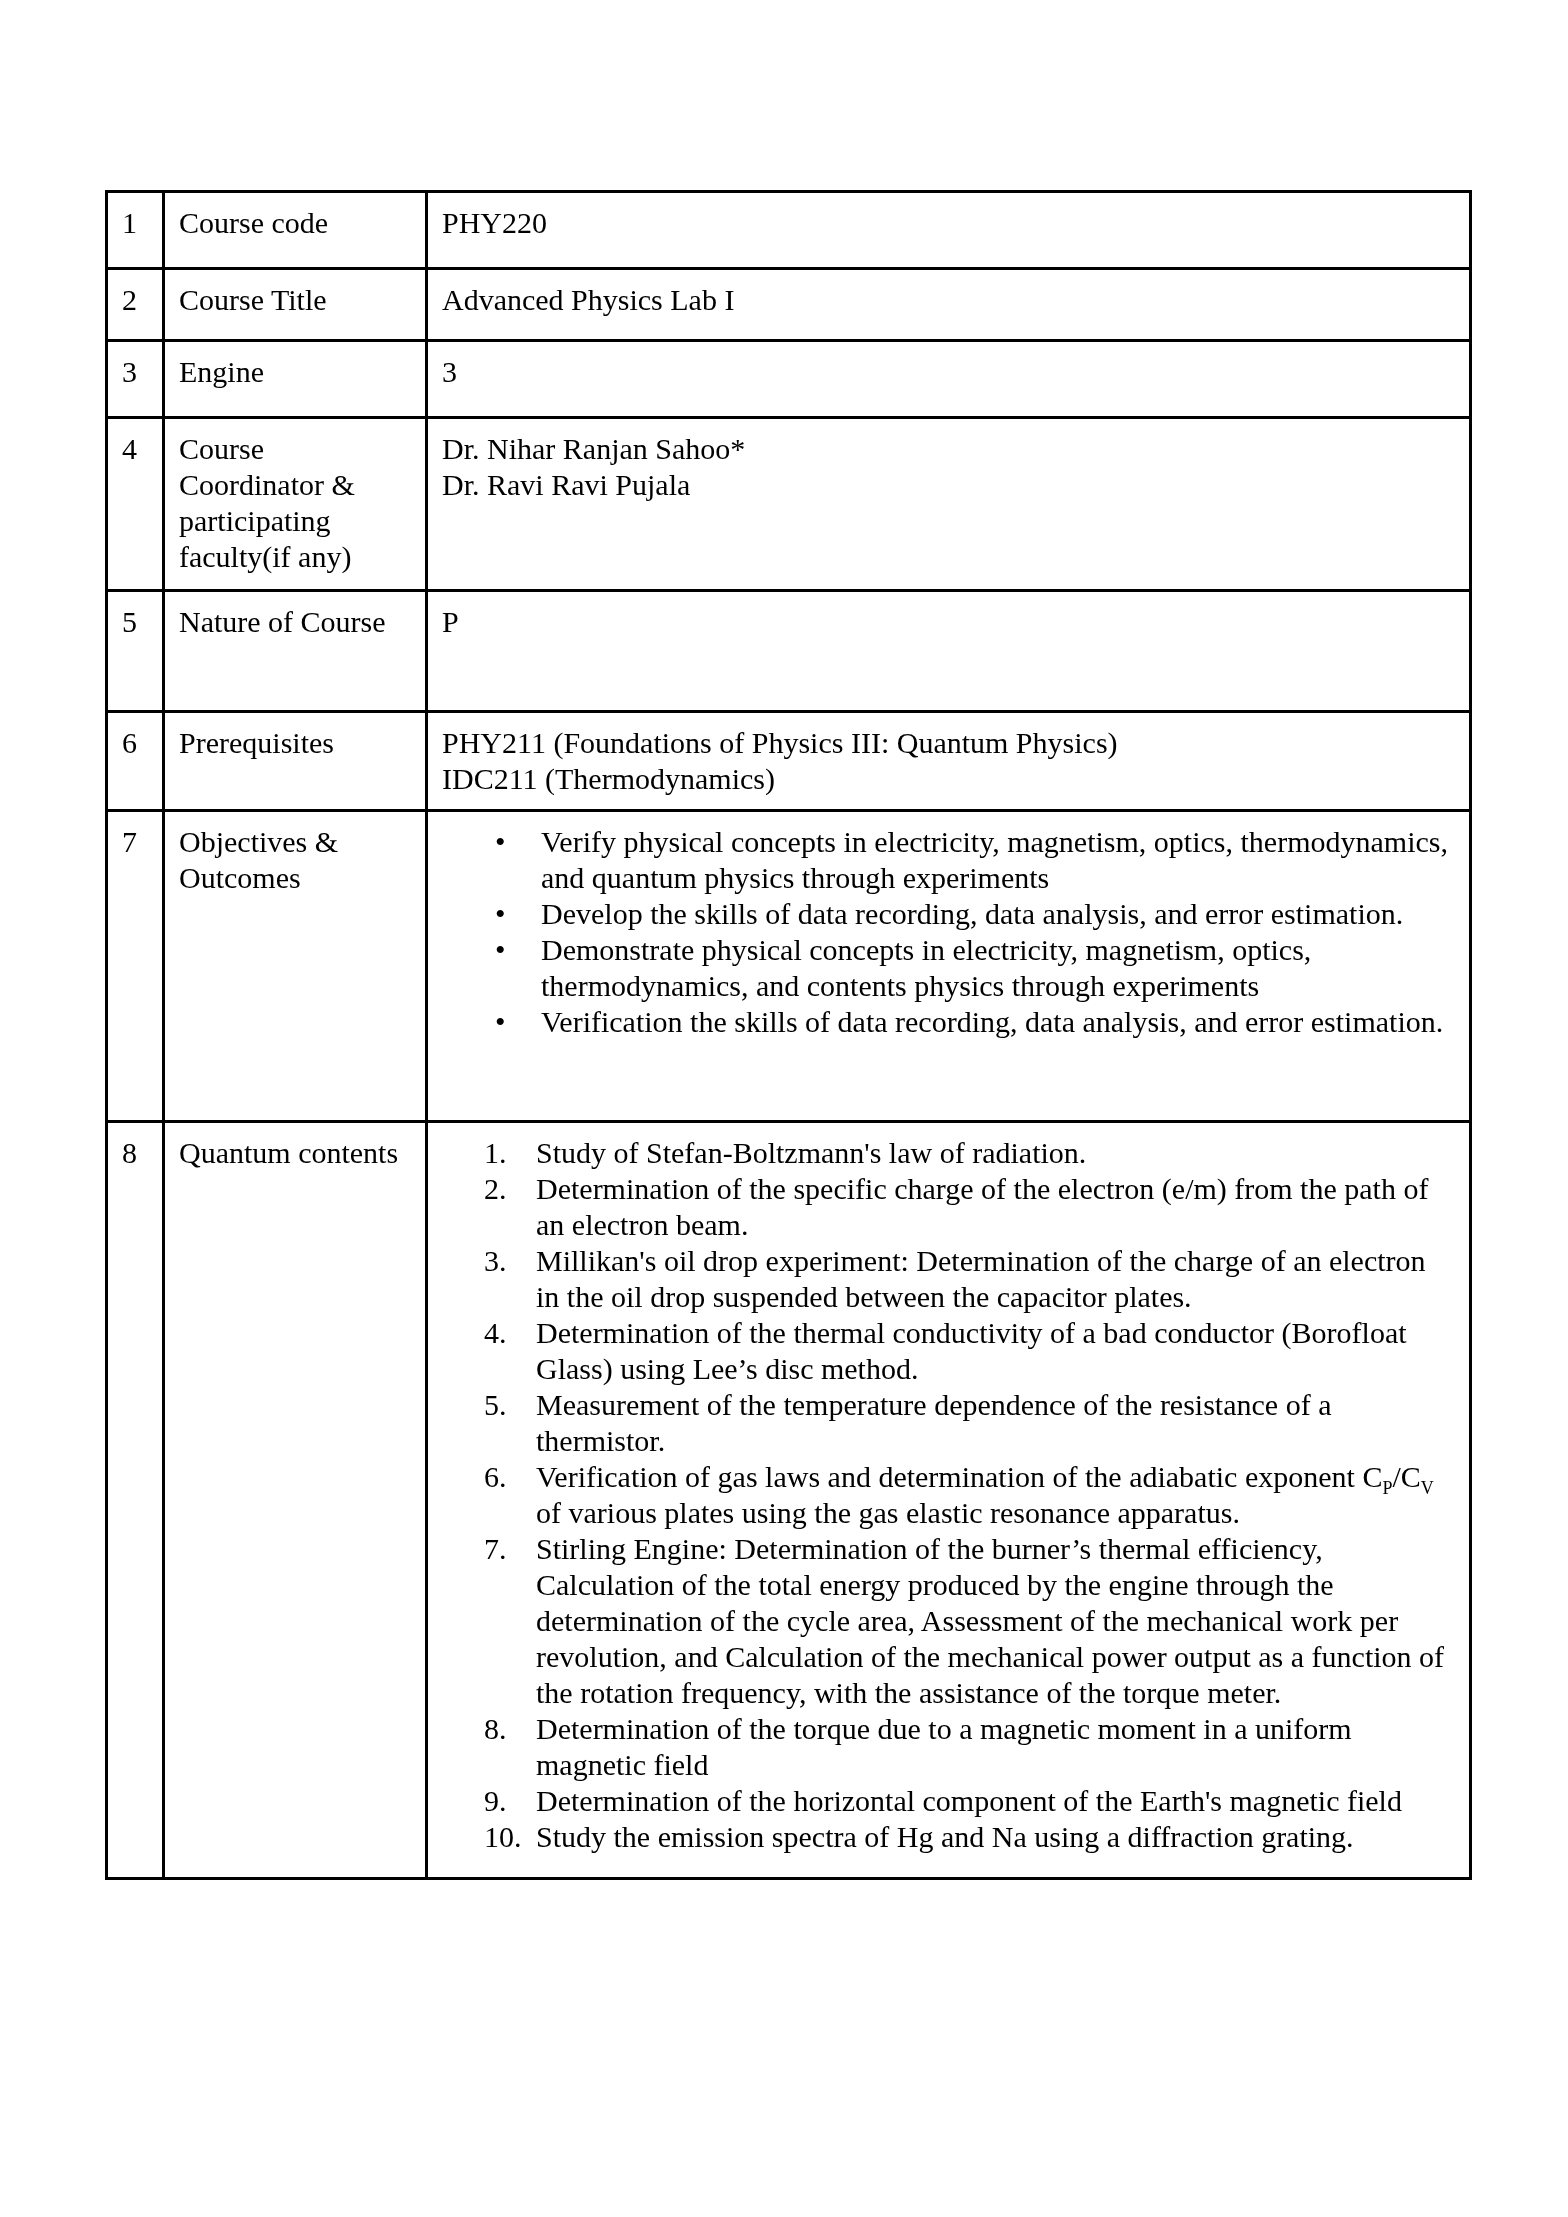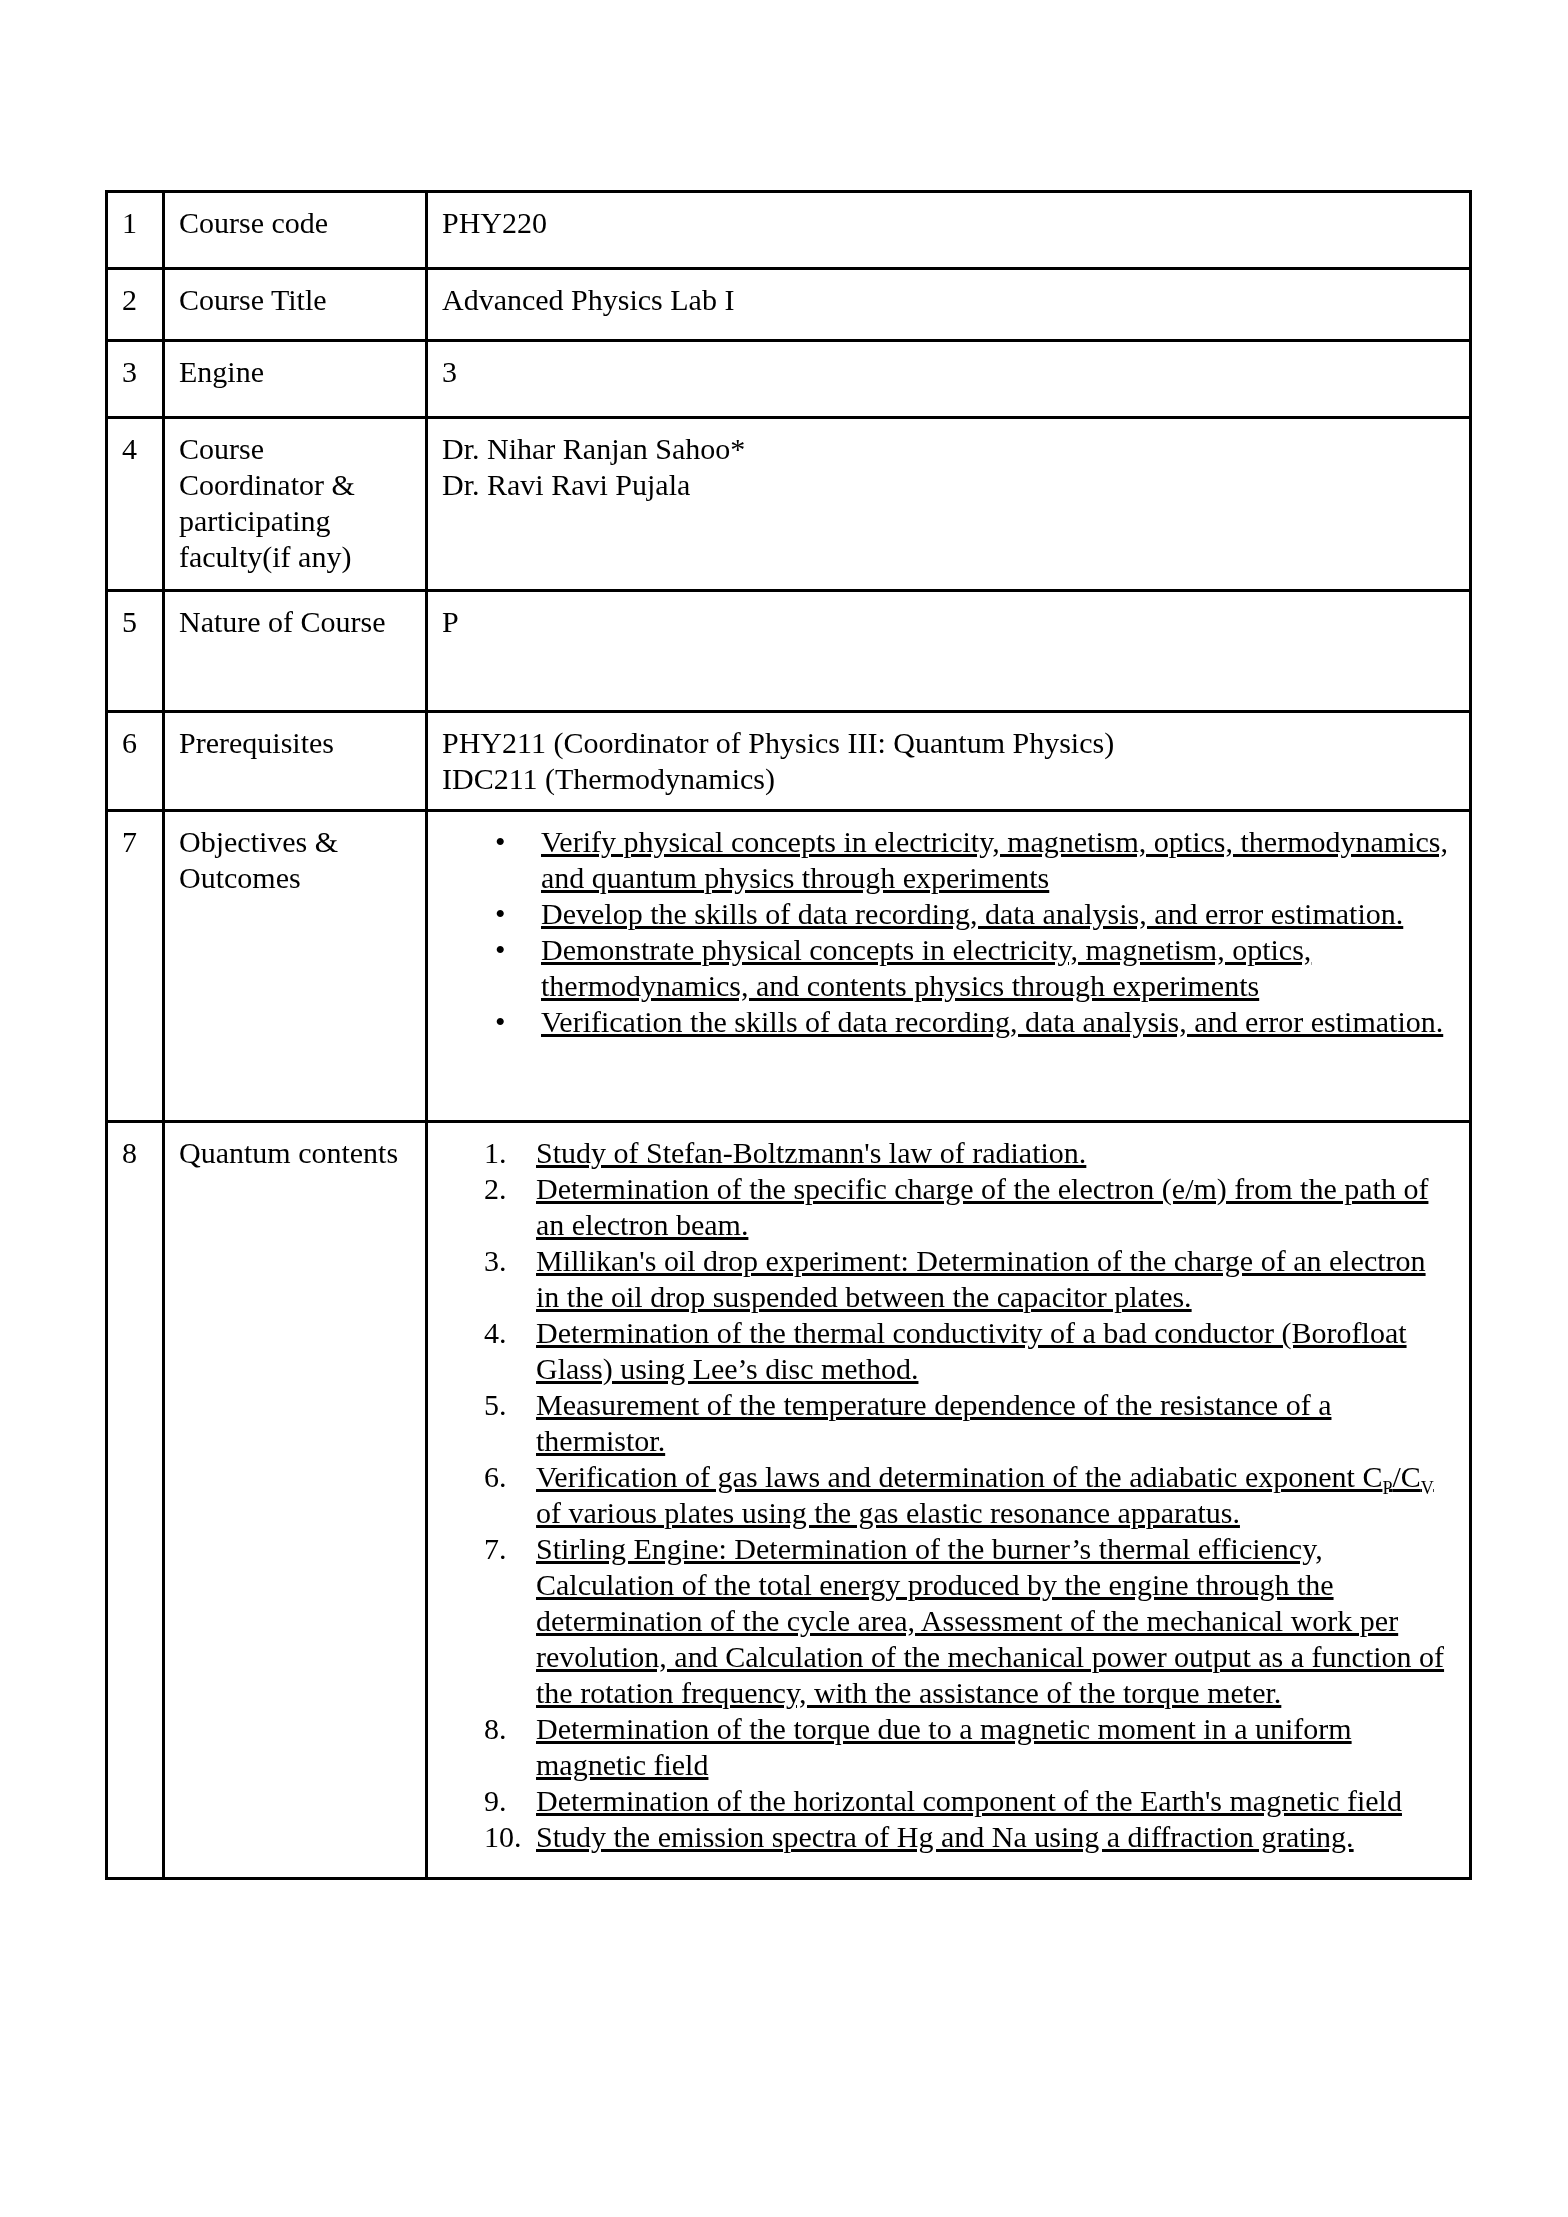--- a/index.html
+++ b/index.html
@@ -26,21 +26,21 @@
   td.c-num{text-align:left;}
   td.c-val{padding-right:22px;}
   .bold-val{font-weight:normal;}
   .vline{display:block;font-family:Liberation Serif, serif;}
   ul.obj-list{list-style:none;margin:0;padding:0 0 0 53px;}
   ul.obj-list li{display:flex;margin:0;}
   .bullet-marker{flex:none;width:46px;}
   ol.content-list{list-style:none;margin:0;padding:0 0 0 42px;}
   ol.content-list li{display:flex;margin:0;}
   .item-number{flex:none;width:52px;}
-  .item-text{flex:1 1 auto;text-decoration:underline;}
+  .item-text{flex:1 1 auto;}
   sub{font-size:0.6em;line-height:0;}
 </style>
 </head>
 <body>
 
 <div class="sheet">
   <table class="course">
     <colgroup>
       <col style="width:57px">
       <col style="width:263px">
@@ -78,21 +78,21 @@
     <tr style="height:121px">
       <td class="c-num"><span>5</span></td>
       <td class="c-label"><span>Nature of Course</span></td>
       <td class="c-val"><span>P</span></td>
     </tr>
 
     <tr style="height:99px">
       <td class="c-num"><span>6</span></td>
       <td class="c-label"><span>Prerequisites</span></td>
       <td class="c-val">
-        <span class="vline">PHY211 (Coordinator of Physics III: Quantum Physics)</span>
+        <span class="vline">PHY211 (Foundations of Physics III: Quantum Physics)</span>
         <span class="vline">IDC211 (Thermodynamics)</span>
       </td>
     </tr>
 
     <tr style="height:311px">
       <td class="c-num"><span>7</span></td>
       <td class="c-label"><span>Objectives &amp; Outcomes</span></td>
       <td class="c-val">
         <ul class="obj-list">
           <li>

